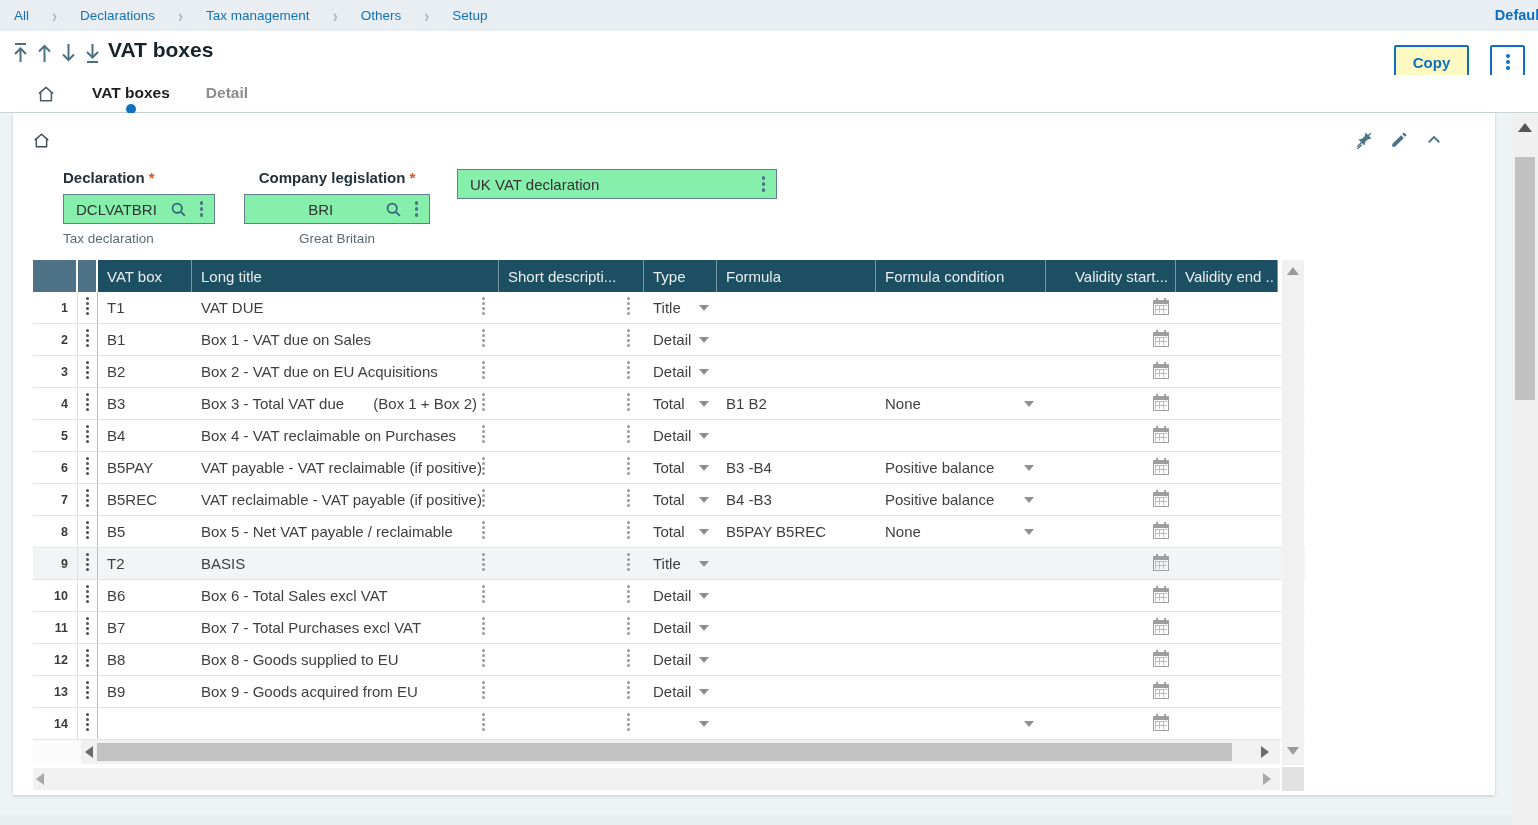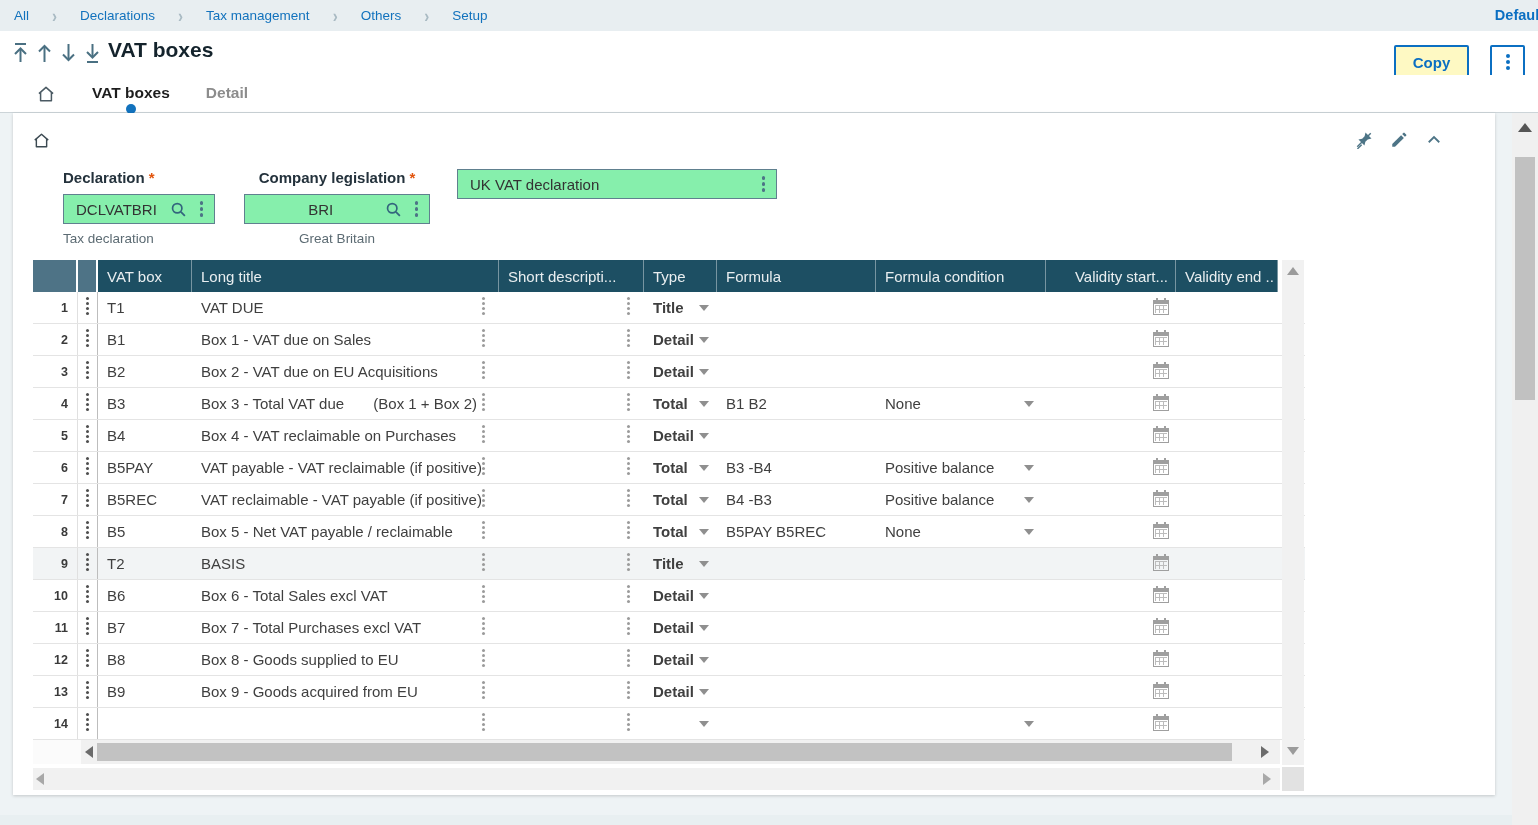--- a/index.html
+++ b/index.html
@@ -78,21 +78,21 @@
   .g-num { width:45px; display:flex; align-items:center; justify-content:flex-end;
            padding-right:9px; font-size:12.5px; font-weight:700; color:#3a3a3a; border-right:1px solid #e0e0e0; }
   .g-handle { width:20px; display:flex; align-items:center; justify-content:center;
               border-right:1px solid #bdbdbd; cursor:grab; }
   .g-cell { display:flex; align-items:center; padding-left:9px; font-size:15px; color:#3f3f3f; overflow:hidden; }
   .dots4 { width:3px; height:3px; border-radius:50%; background:#9b9b9b; flex:none;
            box-shadow:0 -5px 0 #9b9b9b, 0 5px 0 #9b9b9b, 0 10px 0 #9b9b9b; margin-bottom:8px; cursor:pointer; }
   .dots4.dark { background:#4f4f4f; box-shadow:0 -5px 0 #4f4f4f, 0 5px 0 #4f4f4f, 0 10px 0 #4f4f4f; }
   .c-long { flex:1; white-space:pre; overflow:hidden; }
   .col-long .dots4, .col-short .dots4 { margin-left:auto; margin-right:14px; }
-  .c-type { flex:1; white-space:nowrap; overflow:hidden;font-weight:bold; }
+  .c-type { flex:1; white-space:nowrap; overflow:hidden; }
   .tri { width:0; height:0; border-left:5px solid transparent; border-right:5px solid transparent;
          border-top:6px solid #8f8f8f; flex:none; margin-right:8px; cursor:pointer; }
   .col-cond .c-cond { flex:1; white-space:nowrap; overflow:hidden; }
   .col-cond .tri { margin-right:12px; }
   .col-vstart { justify-content:flex-end; padding-right:7px; }
   .cal { width:16px; height:15px; border:1px solid #9f9f9f; border-top:4px solid #9f9f9f;
          position:relative; cursor:pointer; flex:none; }
   .cal::before { content:""; position:absolute; inset:1px;
      background: repeating-linear-gradient(to right, #bcbcbc 0 1px, transparent 1px 4px),
                  repeating-linear-gradient(to bottom, #bcbcbc 0 1px, transparent 1px 4px); }

